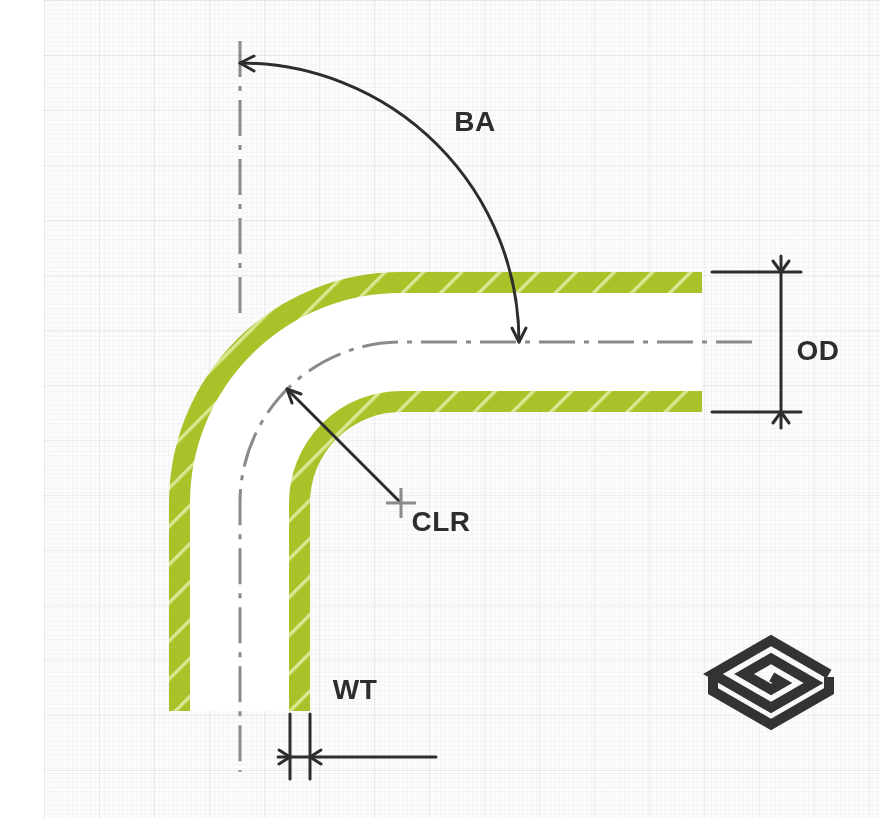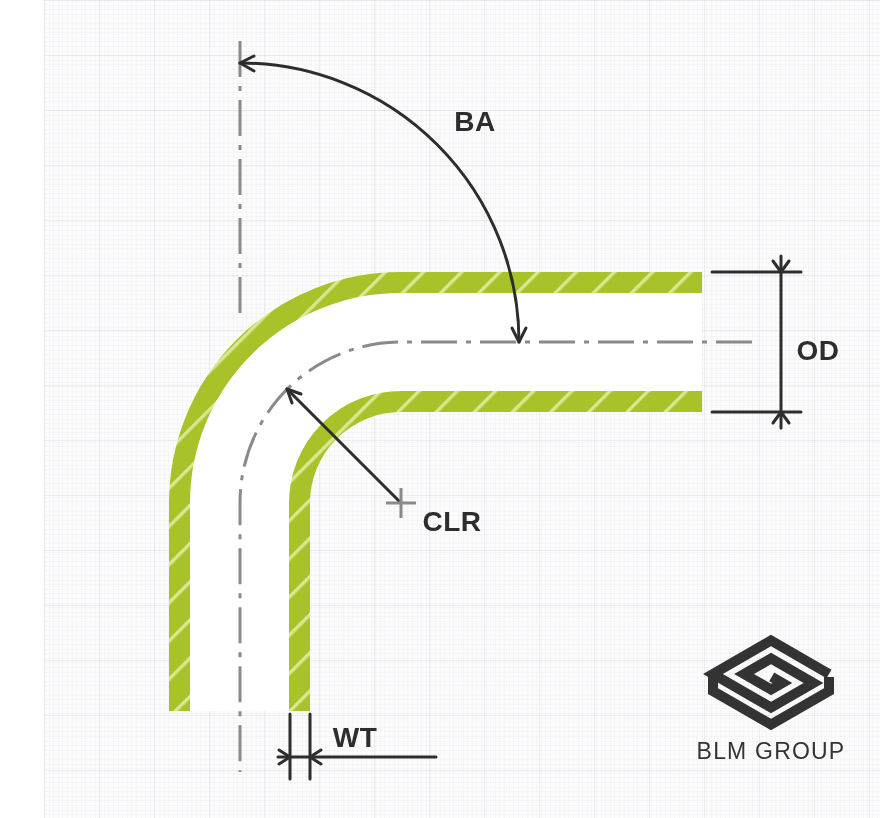--- a/index.html
+++ b/index.html
@@ -20,22 +20,22 @@
   svg.draw{position:absolute;left:0;top:0;}
   .dim-label{
     position:absolute;
     transform:translate(-50%,-50%);
     font-weight:700;font-size:28px;color:#2d2d2d;
     letter-spacing:0.5px;white-space:nowrap;
     user-select:none;
   }
   .label-ba {left:431px;top:122px;}
   .label-od {left:774px;top:351px;}
-  .label-clr{left:408px;top:522px;}
-  .label-wt {left:311px;top:738px;}
+  .label-clr{left:397px;top:522px;}
+  .label-wt {left:311px;top:690px;}
   .logo-text{
     position:absolute;left:727px;top:751px;
     transform:translate(-50%,-50%);
     font-size:23px;font-weight:400;color:#333333;
     letter-spacing:1.2px;white-space:nowrap;
     user-select:none;
   }
 </style>
 </head>
 <body>
@@ -97,14 +97,13 @@
       </g>
       <path d="M -58 3 L -58 17 L 0 50.5 L 58 17 L 58 3"></path>
     </g>
   </svg>
 
   <div class="dim-label label-ba">BA</div>
   <div class="dim-label label-od">OD</div>
   <div class="dim-label label-clr">CLR</div>
   <div class="dim-label label-wt">WT</div>
 
-  <div class="logo-text">BLM GROUP</div>
 </div>
 
 </body></html>

